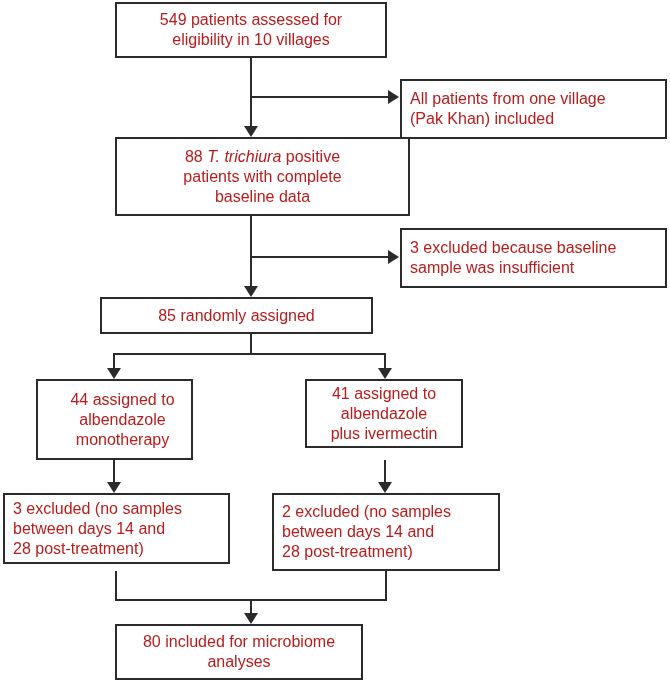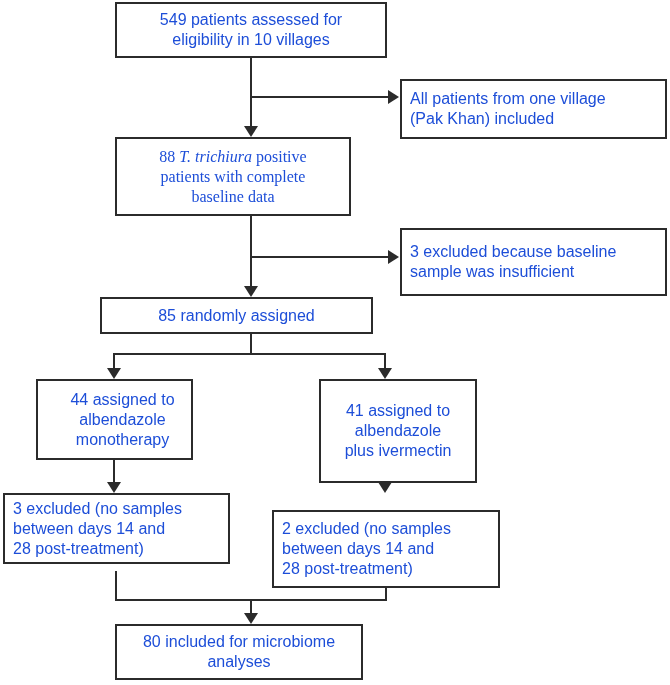--- a/index.html
+++ b/index.html
@@ -13,21 +13,21 @@
     height: 685px;
     background: #ffffff;
     font-family: "Liberation Sans", sans-serif;
     overflow: hidden;
   }
   .box {
     position: absolute;
     box-sizing: border-box;
     border: 2px solid #2b2b2b;
     background: #ffffff;
-    color: #1d4ed8;
+    color: #b91c1c;
     font-size: 16px;
     line-height: 20px;
     display: flex;
     align-items: center;
     justify-content: center;
     text-align: center;
     white-space: pre-line;
     z-index: 2;
   }
   .box.align-left {
@@ -69,54 +69,54 @@
   <div class="box" style="left:115px; top:2px; width:272px; height:56px;">
     <span>549 patients assessed for
 eligibility in 10 villages</span>
   </div>
 
   <div class="box align-left" style="left:400px; top:79px; width:267px; height:60px;">
     <span>All patients from one village
 (Pak Khan) included</span>
   </div>
 
-  <div class="box" style="left:115px; top:137px; width:236px; height:79px;font-family:Liberation Serif, serif;">
+  <div class="box" style="left:115px; top:137px; width:295px; height:79px;">
     <span><span>88 </span><em>T. trichiura</em><span> positive
 patients with complete
 baseline data</span></span>
   </div>
 
-  <div class="box align-left" style="left:400px; top:228px; width:267px; height:68px;">
+  <div class="box align-left" style="left:400px; top:228px; width:267px; height:60px;">
     <span>3 excluded because baseline
 sample was insufficient</span>
   </div>
 
   <div class="box" style="left:100px; top:297px; width:273px; height:37px;">
     <span>85 randomly assigned</span>
   </div>
 
   <div class="box" style="left:36px; top:379px; width:157px; height:81px;padding-left:16px;">
     <span>44 assigned to
 albendazole
 monotherapy</span>
   </div>
 
-  <div class="box" style="left:319px; top:379px; width:158px; height:104px;">
+  <div class="box" style="left:305px; top:379px; width:158px; height:69px;">
     <span>41 assigned to
 albendazole
 plus ivermectin</span>
   </div>
 
   <div class="box align-left" style="left:3px; top:493px; width:227px; height:71px;">
     <span>3 excluded (no samples
 between days 14 and
 28 post-treatment)</span>
   </div>
 
-  <div class="box align-left" style="left:272px; top:510px; width:228px; height:78px;">
+  <div class="box align-left" style="left:272px; top:493px; width:228px; height:78px;">
     <span>2 excluded (no samples
 between days 14 and
 28 post-treatment)</span>
   </div>
 
   <div class="box" style="left:115px; top:624px; width:248px; height:56px;">
     <span>80 included for microbiome
 analyses</span>
   </div>
 

